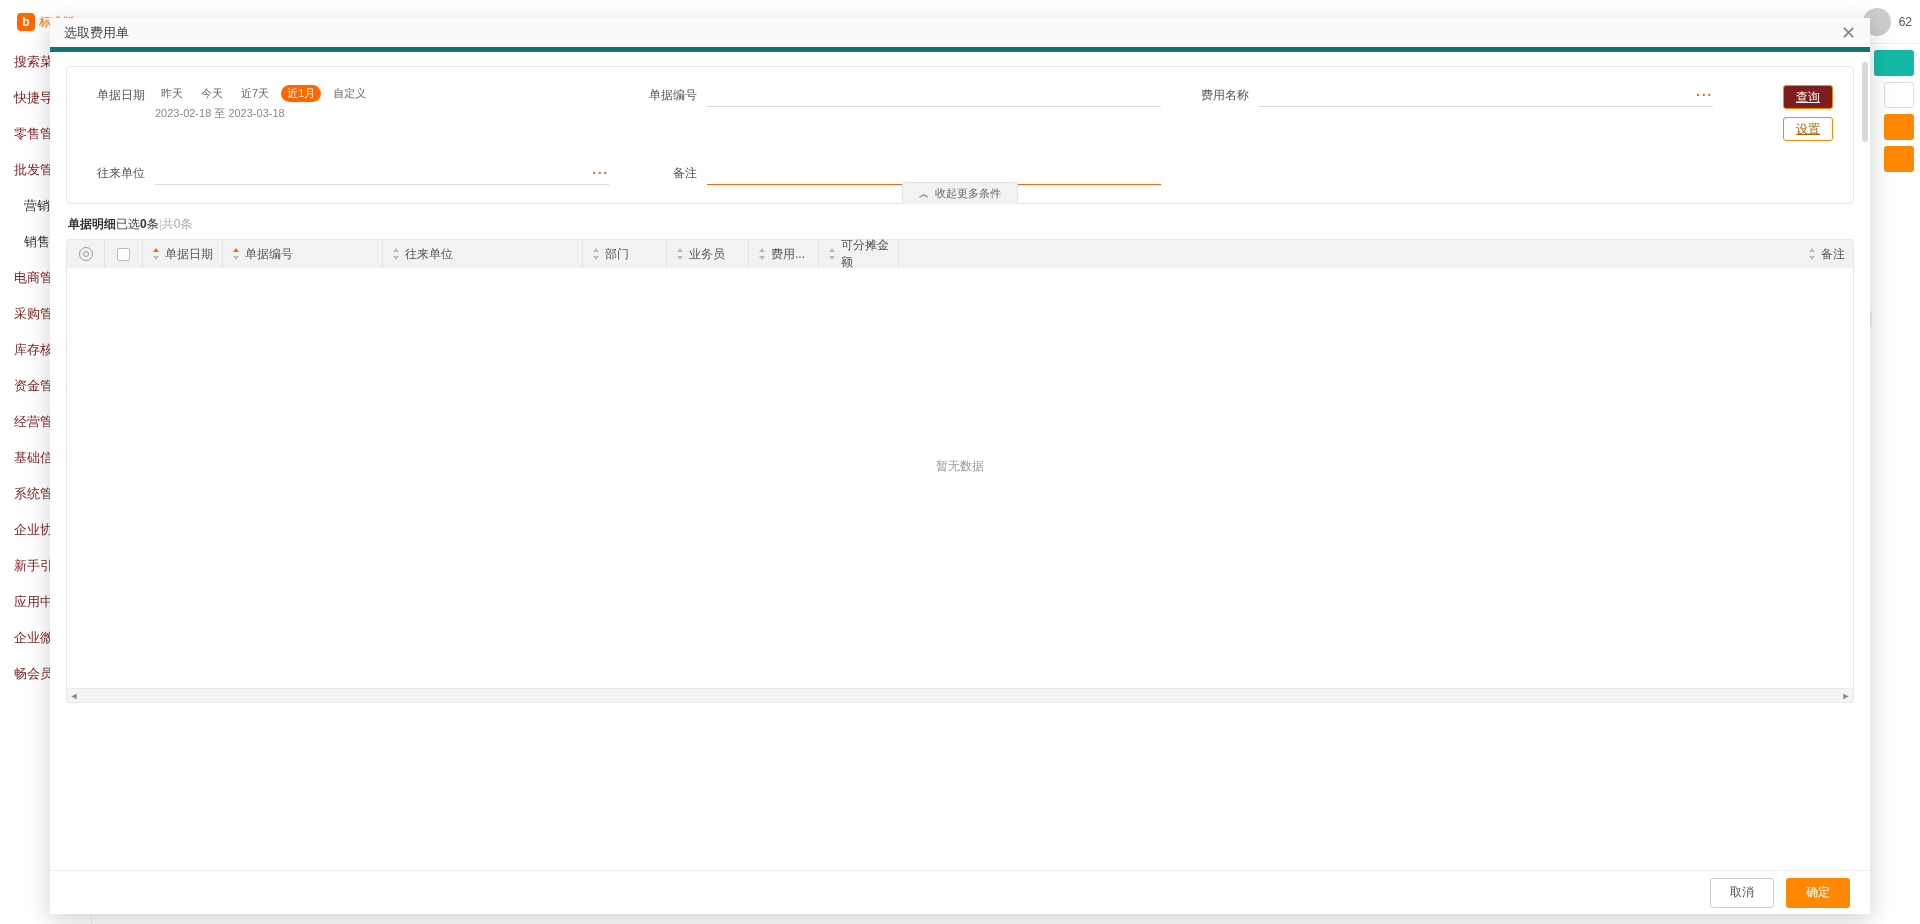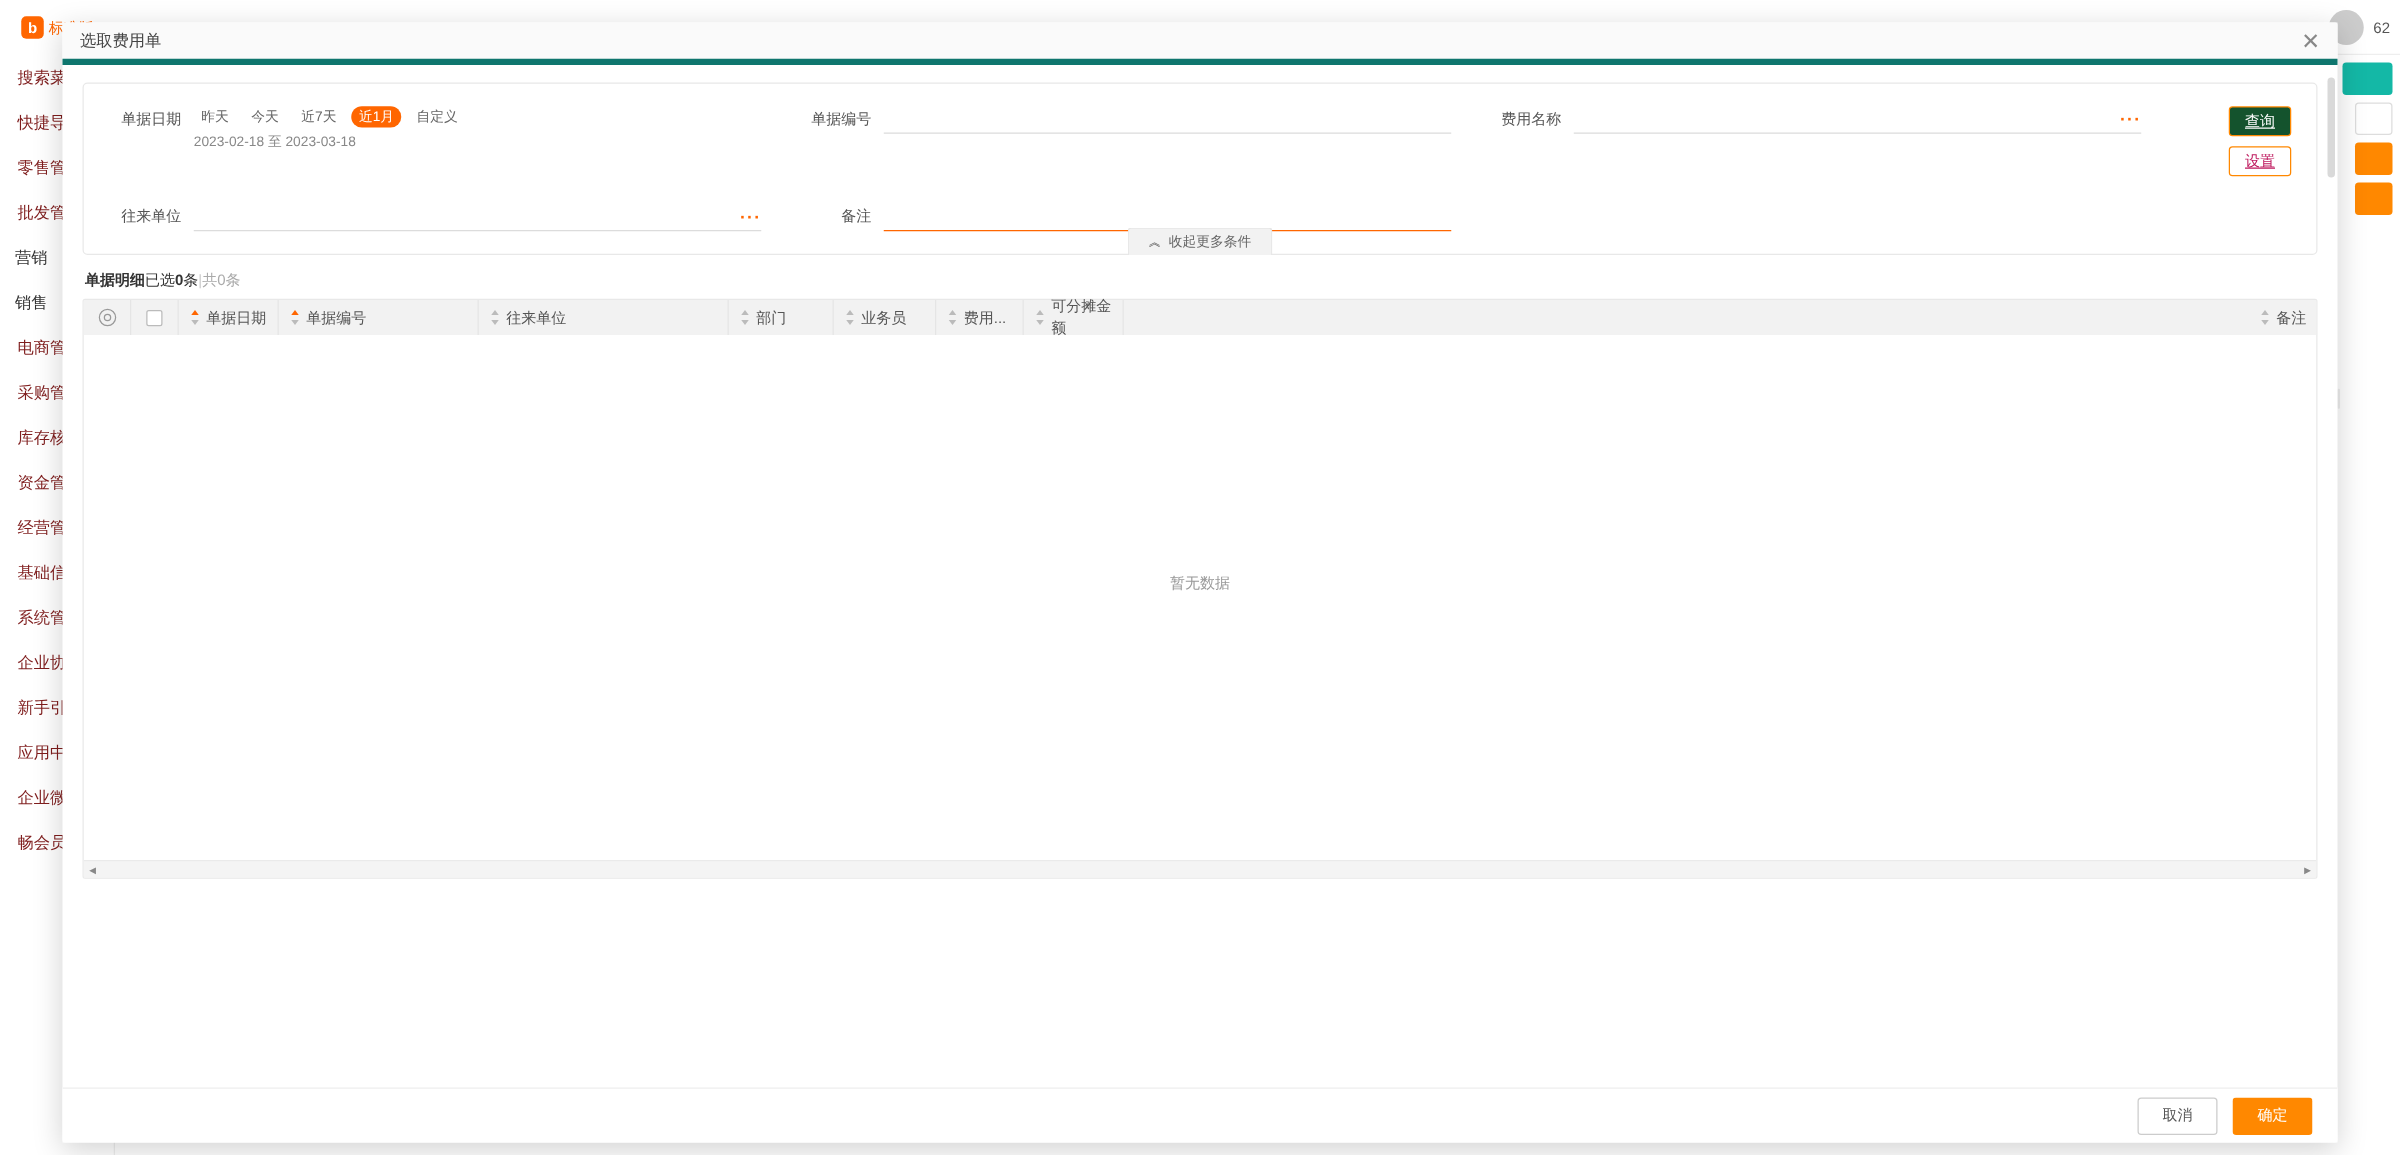--- a/index.html
+++ b/index.html
@@ -32,21 +32,21 @@
   }
   .bg-header .avatar { width: 28px; height: 28px; border-radius: 50%; background: #ccc; }
   .bg-sidebar {
     position: absolute; left: 0; top: 44px; bottom: 0; width: 92px;
     background: #fff; border-right: 1px solid #eee;
   }
   .bg-sidebar .nav-item {
     height: 36px; line-height: 36px; padding: 0 14px; font-size: 13px; color: #7f1d1d;
     white-space: nowrap; overflow: hidden;
   }
-  .bg-sidebar .nav-sub { padding-left: 12px; color: #333; }
+  .bg-sidebar .nav-sub { padding-left: 24px; color: #333; }
   .bg-right-toolbar {
     position: absolute; right: 0; top: 44px; width: 50px; height: 480px;
   }
   .bg-right-toolbar .rt-btn {
     margin: 6px 6px 0 auto; width: 30px; height: 26px; border-radius: 3px;
     background: #f80; display: block;
   }
   .bg-right-toolbar .rt-btn.teal { background: #14b8a6; width: 40px; }
   .bg-right-toolbar .rt-btn.outline { background: #fff; border:1px solid #ddd; }
   .bg-right-toolbar .rt-panel { margin-top: 140px; }
@@ -97,22 +97,22 @@
   }
   .pill.active { background: #f60; color: #fff; }
   .date-range { font-size: 11px; color: #888; margin-top: 2px; }
 
   .btn-col { display: flex; flex-direction: column; gap: 8px; align-items: flex-end; }
   .btn {
     min-width: 50px; height: 24px; border-radius: 3px; font-size: 12px; cursor: pointer;
     display: inline-flex; align-items: center; justify-content: center; padding: 0 12px;
     border: 1px solid transparent;
   }
-  .btn-primary { background: #14532d; color: #fff; border-color: #f80; text-decoration: underline; }
-  .btn-outline { background: #fff; color: #be185d; border-color: #f80; text-decoration: underline; }
+  .btn-primary { background: #7f1d1d; color: #fff; border-color: #f80; text-decoration: underline; }
+  .btn-outline { background: #fff; color: #a16207; border-color: #f80; text-decoration: underline; }
 
   .collapse-tab {
     position: absolute; left: 50%; transform: translateX(-50%); bottom: -1px;
     background: #f2f2f2; border: 1px solid #e5e5e5; border-bottom: none;
     border-radius: 3px 3px 0 0; padding: 3px 16px; font-size: 11px; color: #666;
     cursor: pointer; display: flex; align-items: center; gap: 6px;
   }
   .collapse-tab .chev { font-size: 10px; }
 
   

